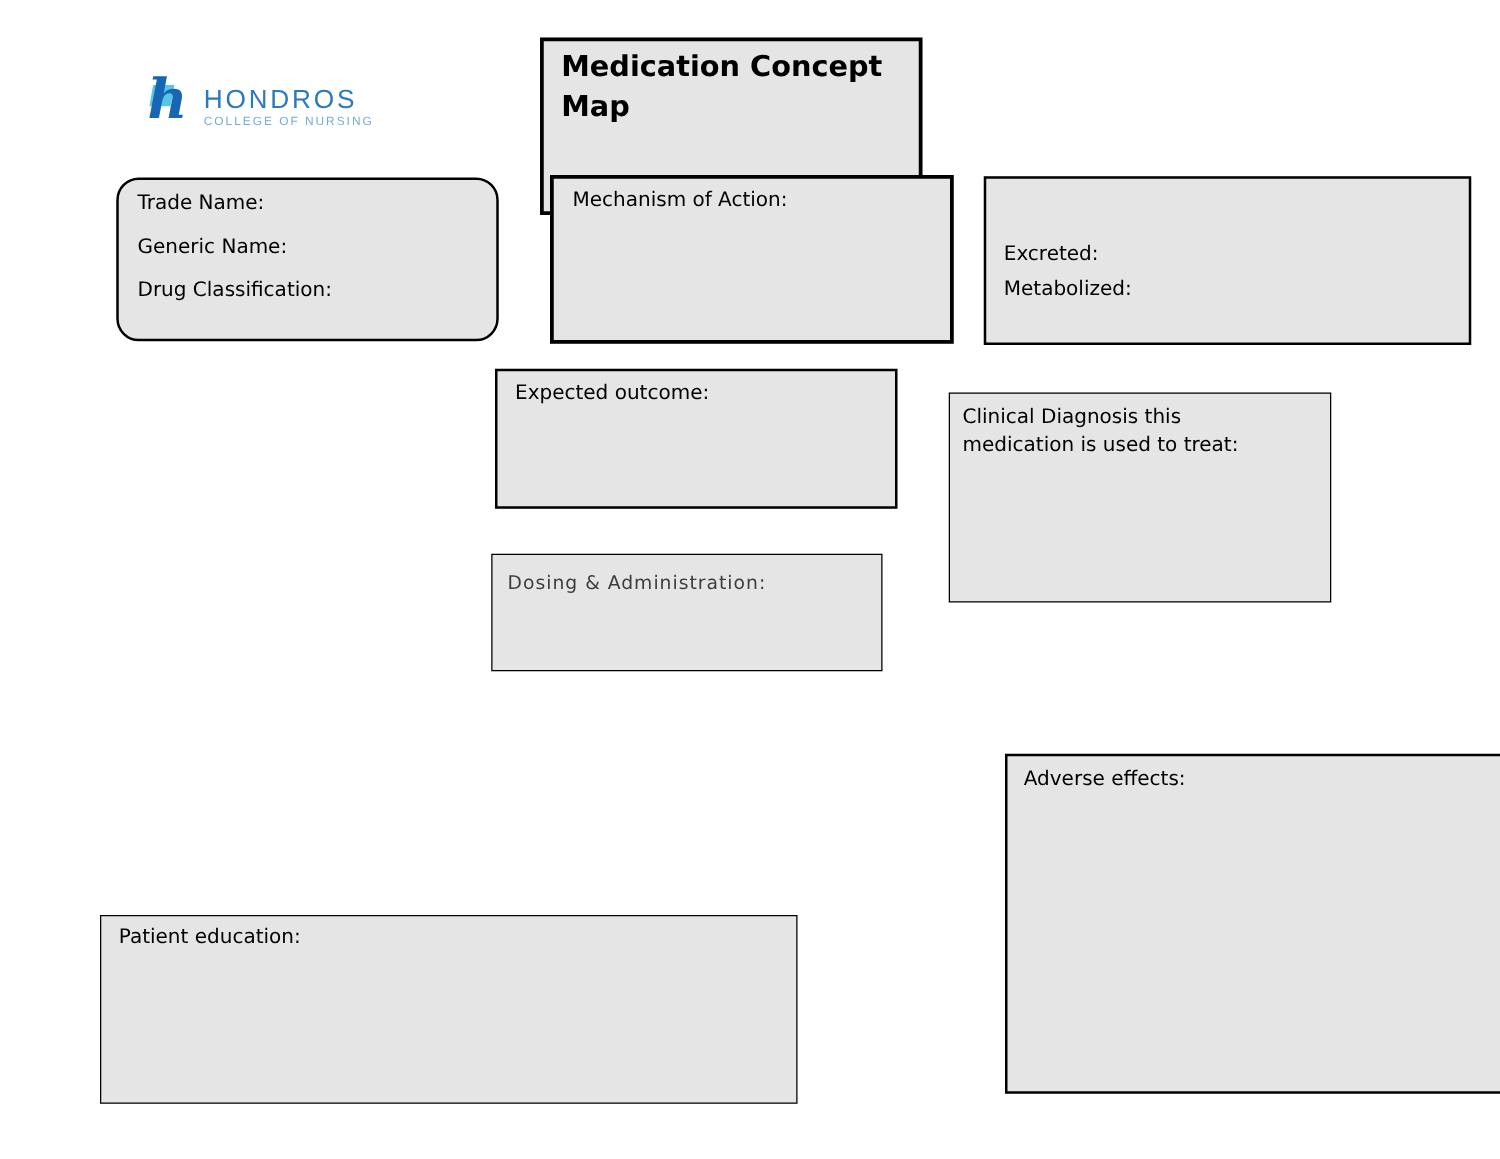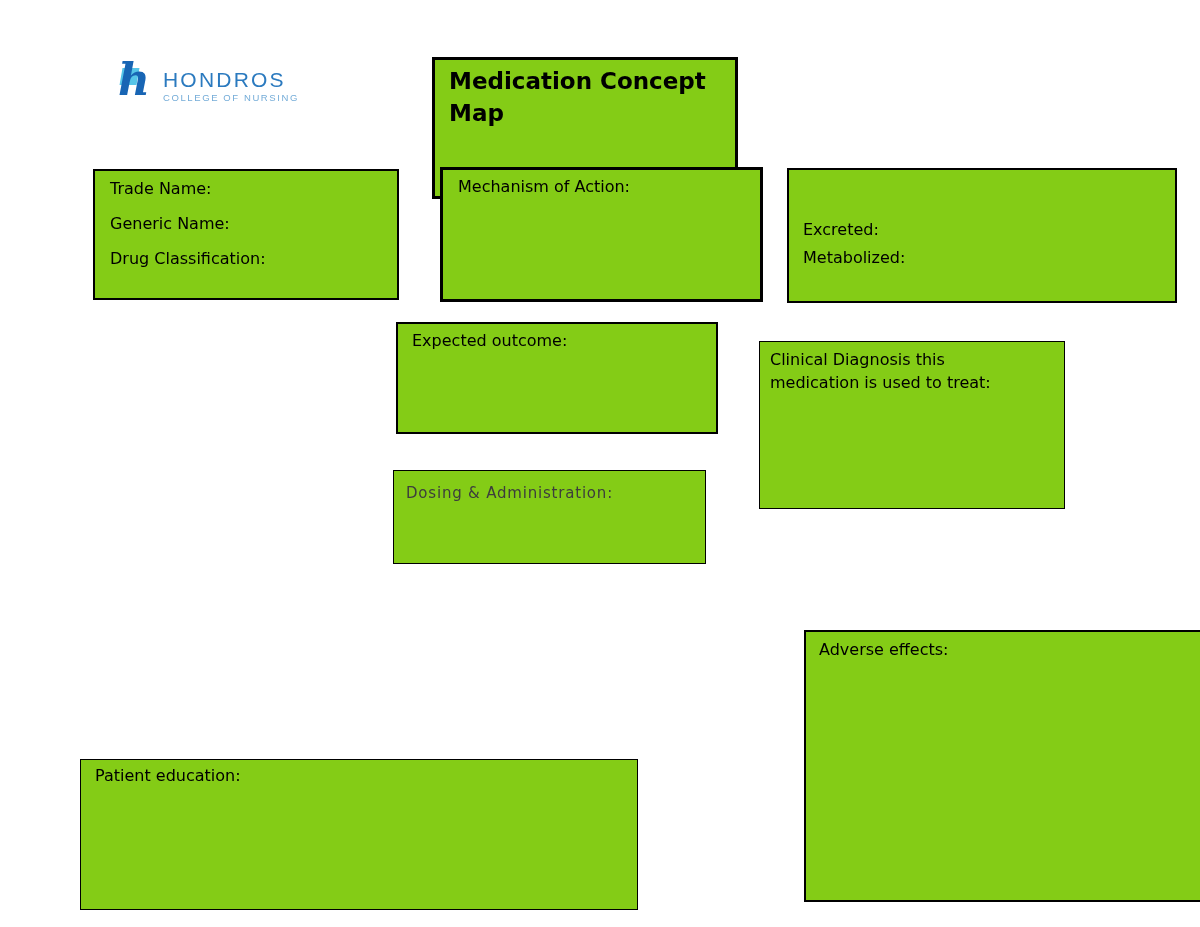--- a/index.html
+++ b/index.html
@@ -5,24 +5,23 @@
   html,body{margin:0;padding:0;background:#fff;}
   #canvas{
     position:relative;
     width:1200px;height:927px;
     background:#ffffff;
     font-family:"DejaVu Sans",sans-serif;
     overflow:hidden;
   }
   .box{
     position:absolute;
-    background:#84cc16;
+    background:#e5e5e5;
     border:2px solid #000;
     box-sizing:border-box;
-    margin-top:27px;
   }
   .bw1{border-width:1px;}
   .bw2{border-width:2px;}
   .bw3{border-width:3px;}
   .lbl{
     font-size:16px;
     line-height:20px;
     color:#000;
     white-space:nowrap;
   }
@@ -57,21 +56,21 @@
     padding:5px 0 0 14px;width:278px;
   }
   #title-sub{
     font-size:23px;line-height:24px;font-weight:bold;color:#000;
     text-align:center;margin-top:12px;
   }
   
   #mechanism-box{left:440px;top:140px;width:323px;height:135px;}
   #mechanism-box .lbl{padding:7px 0 0 15px;}
 
-  #trade-box{left:93px;top:142px;width:306px;height:131px;}
+  #trade-box{left:93px;top:142px;width:306px;height:131px;border-radius:18px;}
   #trade-box .lbl{padding:0 0 0 15px;margin:0 0 15px 0;}
   #trade-box .first{padding-top:8px;}
 
   #metabolized-box{left:787px;top:141px;width:390px;height:135px;}
   #metabolized-box .lbl{padding:0 0 0 14px;}
   #metabolized-box .first{padding-top:8px;}
   #metabolized-box .second{margin-top:50px;}
 
   #expected-box{left:396px;top:295px;width:322px;height:112px;}
   #expected-box .lbl{padding:7px 0 0 14px;}

